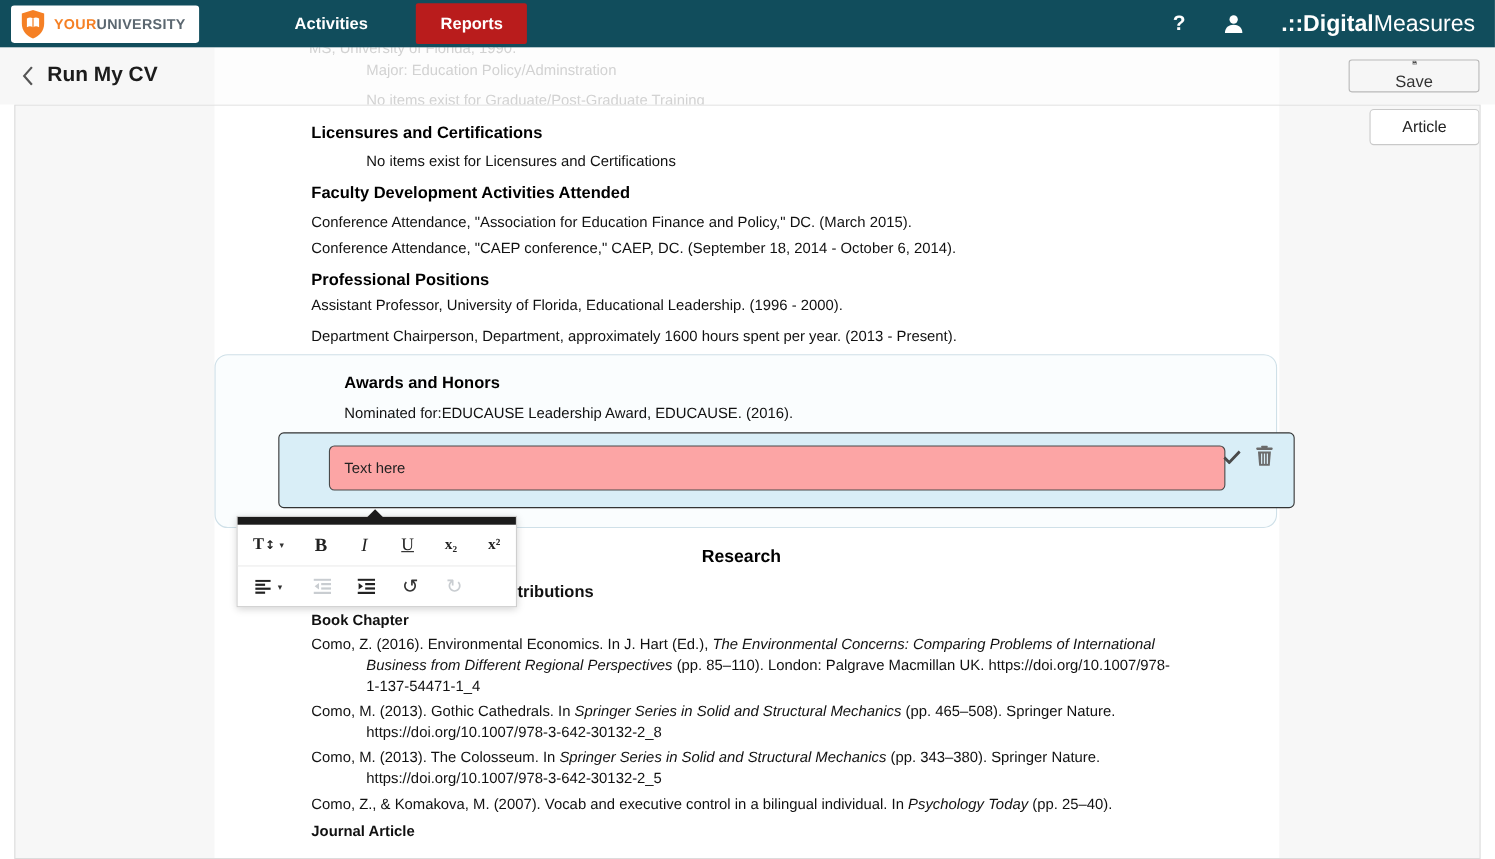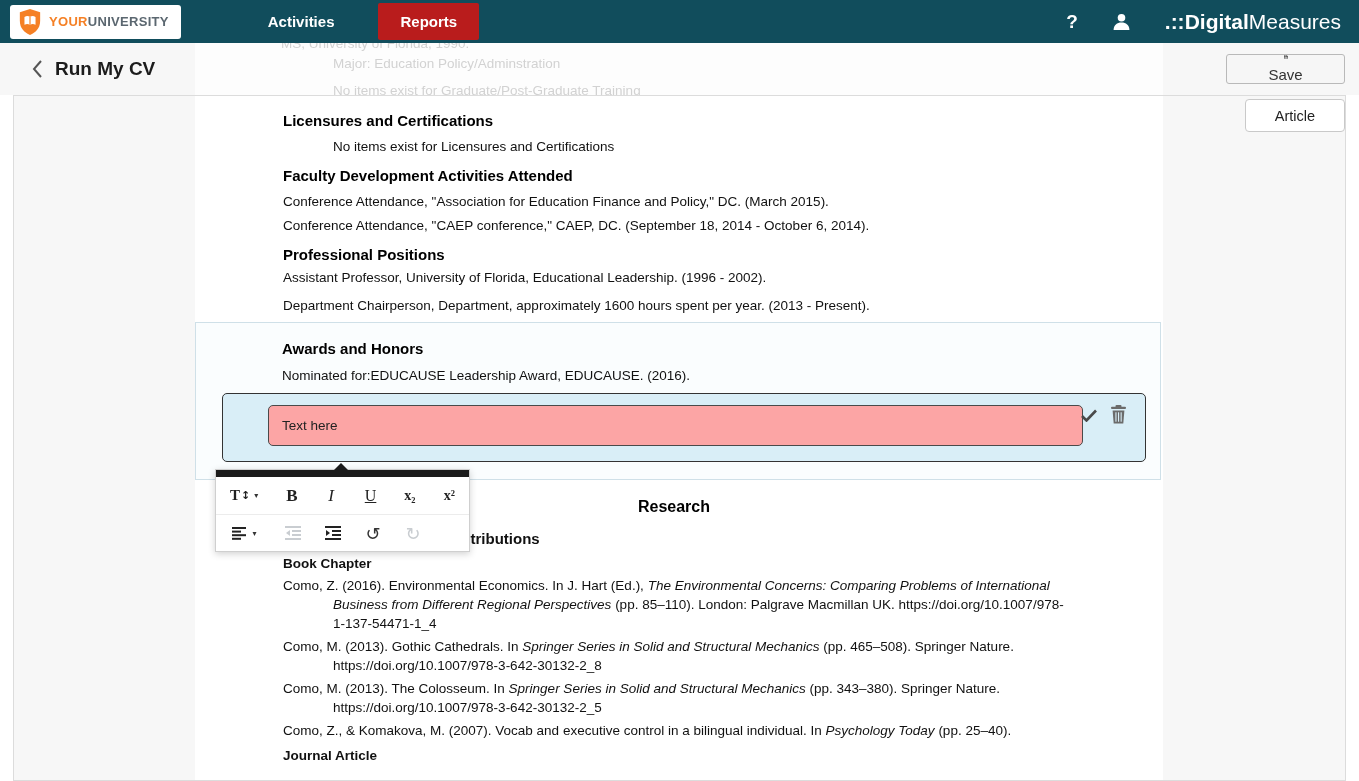--- a/index.html
+++ b/index.html
@@ -26,21 +26,21 @@
 
   
   .page-header { position:relative; z-index:5; height:52px; background:#f7f7f7;
                  overflow:hidden; }
   .paper-glimpse { position:absolute; left:195px; top:0; width:968px; height:100%;
                    background:#fdfdfd; }
   .faded-line { position:absolute; color:#d2d2d2; font-size:13.5px; white-space:nowrap; }
   .fl1 { left:281px; top:-7px; }
   .fl2 { left:333px; top:13px; }
   .fl3 { left:333px; top:40px; }
-  .back-title { position:absolute; left:32px; top:0; height:100%;
+  .back-title { position:absolute; left:20px; top:0; height:100%;
                 display:flex; align-items:center; }
   .back-btn { display:flex; align-items:center; cursor:pointer; margin-right:12px; }
   .page-title { font-size:19px; font-weight:bold; color:#1c1c1c; }
   .save-btn { position:absolute; right:14px; top:11px; width:119px; height:30px;
               background:#f6f6f6; border:1px solid #b9b9b9; border-radius:3px;
               font-size:15px; color:#333; display:flex; align-items:center;
               justify-content:center; gap:7px; cursor:pointer;
               font-family:"Liberation Sans", sans-serif;flex-direction:column; }
 
   
@@ -56,21 +56,21 @@
 
   h2.sec { font-size:15px; line-height:19px; font-weight:bold; color:#000; margin:9px 0 0; }
   h2.sec.first { margin-top:15px; }
   .doc-item { line-height:21px; margin:6px 0 0; }
   .doc-item.follow { margin-top:3px; }
   .doc-item.gap { margin-top:7px; }
   .indent { padding-left:50px; }
 
   
   .awards-box { margin:6px -96px 0 -88px; background:#fafdfe; border:1px solid #cfe0e8;
-                border-radius:0; padding-bottom:17px; }
+                border-radius:12px; padding-bottom:17px;padding-left:31px; }
   .awards-box h2.sec { margin:16px 0 0; padding-left:86px; }
   .award-item { padding-left:86px; margin-top:7px; line-height:21px; }
   .editor-panel { position:relative; margin:7px 0 0 26px; width:924px; height:69px;
                   background:#d9eef7; border:1px solid #333; border-radius:5px; }
   .editor-input { position:absolute; left:45px; top:11px; width:815px; height:41px;
                   border:1px solid #4a4a4a; border-radius:5px; background:#fca5a5;
                   font-size:13.5px; color:#222; padding:0 13px;
                   font-family:"Liberation Sans", sans-serif; }
   .confirm-icon { position:absolute; right:48px; top:15px; cursor:pointer; }
   .trash-icon { position:absolute; right:18px; top:11px; cursor:pointer; }
@@ -170,21 +170,21 @@
       <div class="paper-content">
 
         <h2 class="sec first">Licensures and Certifications</h2>
         <div class="doc-item indent">No items exist for Licensures and Certifications</div>
 
         <h2 class="sec">Faculty Development Activities Attended</h2>
         <div class="doc-item">Conference Attendance, "Association for Education Finance and Policy," DC. (March 2015).</div>
         <div class="doc-item follow">Conference Attendance, "CAEP conference," CAEP, DC. (September 18, 2014 - October 6, 2014).</div>
 
         <h2 class="sec">Professional Positions</h2>
-        <div class="doc-item follow">Assistant Professor, University of Florida, Educational Leadership. (1996 - 2002).</div>
+        <div class="doc-item follow">Assistant Professor, University of Florida, Educational Leadership. (1996 - 2000).</div>
         <div class="doc-item gap">Department Chairperson, Department, approximately 1600 hours spent per year. (2013 - Present).</div>
 
         <div class="awards-box">
           <h2 class="sec">Awards and Honors</h2>
           <div class="award-item">Nominated for:EDUCAUSE Leadership Award, EDUCAUSE. (2016).</div>
           <div class="editor-panel">
             <input class="editor-input" type="text" value="Text here" style="">
             <span class="confirm-icon">
               <svg width="16" height="13" viewBox="0 0 16 13">
                   <path d="M1 7 L5.5 11.5 L15 1.5" stroke="#4a4a4a" stroke-width="2.6" fill="none"></path>

